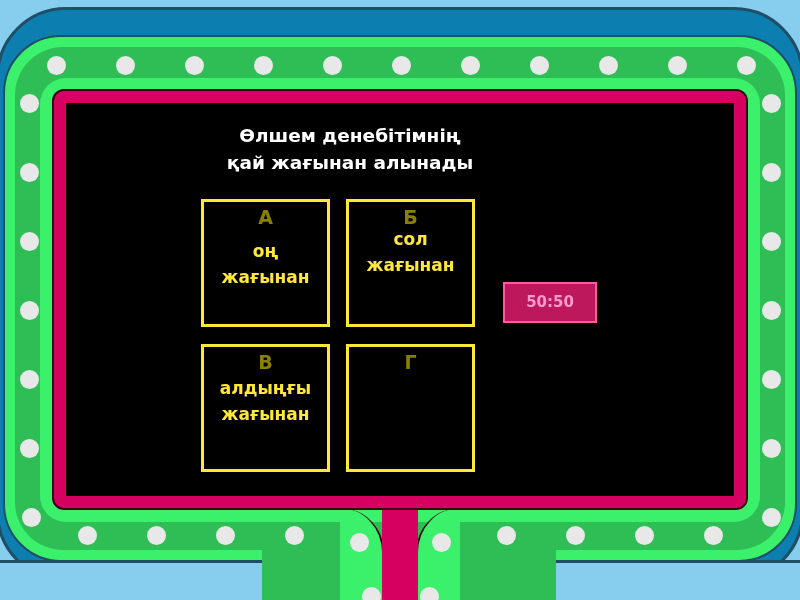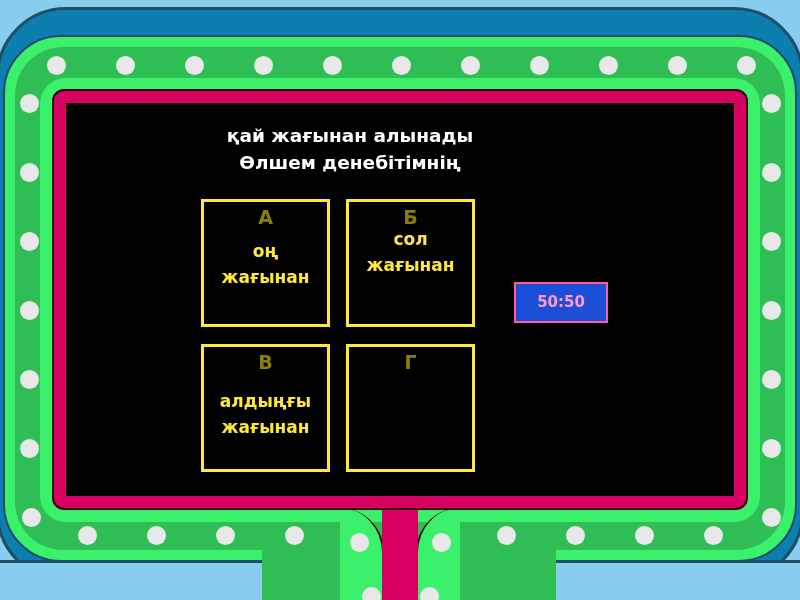--- a/index.html
+++ b/index.html
@@ -29,21 +29,21 @@
   #stem-curve-right { left:416px; top:508px; width:44px; height:100px; background:#3bf06b; border-left:2px solid #3a0018; border-top-left-radius:44px; }
   
   #board { left:66px; top:103px; width:668px; height:393px; background:#000; }
   .dot { position:absolute; width:19px; height:19px; margin-left:-9.5px; margin-top:-9.5px; border-radius:50%; background:#e8e8e8; }
   
   #question { left:160px; top:122px; width:380px; text-align:center; color:#ffffff; font-family:"DejaVu Sans", sans-serif; font-weight:bold; font-size:18.5px; line-height:27px; }
   
   .answer { position:absolute; box-sizing:border-box; width:129px; height:128px; border:3px solid #ffe83a; background:#000; cursor:pointer; }
   .answer .letter { position:absolute; left:0; right:0; top:4px; text-align:center; color:#8a8000; font-weight:bold; font-size:19px; font-family:"DejaVu Sans", sans-serif; }
   .answer .text { position:absolute; left:0; right:0; text-align:center; color:#ffe83a; font-weight:bold; font-size:17px; line-height:26px; font-family:"DejaVu Sans", sans-serif; }
-  #fifty { left:514px; top:282px; width:94px; height:41px; background:#1d4ed8; border:2px solid #ff5aa3; color:#ff9ccb; font-weight:bold; font-size:15px; text-align:center; line-height:37px; cursor:pointer; font-family:"DejaVu Sans", sans-serif; }
+  #fifty { left:503px; top:282px; width:94px; height:41px; background:#be185d; border:2px solid #ff5aa3; color:#ff9ccb; font-weight:bold; font-size:15px; text-align:center; line-height:37px; cursor:pointer; font-family:"DejaVu Sans", sans-serif; }
 </style>
 </head>
 <body>
 
 <div class="abs" id="sky"></div>
 <div class="abs" id="blue-frame"></div>
 <div class="abs" id="blue-bottom-left"></div>
 <div class="abs" id="blue-bottom-right"></div>
 
 <div class="abs green-outer" id="green-main"></div>
@@ -99,43 +99,43 @@
   <div class="dot" style="left:506px;top:535px"></div>
   <div class="dot" style="left:575px;top:535px"></div>
   <div class="dot" style="left:644px;top:535px"></div>
   <div class="dot" style="left:713px;top:535px"></div>
   <div class="dot" style="left:429px;top:596px"></div>
 </div>
 
 <div class="abs" id="board"></div>
 
 <div class="abs" id="question">
+  <div>Өлшем денебітімнің</div>
   <div>қай жағынан алынады</div>
-  <div>Өлшем денебітімнің</div>
 </div>
 
 <div class="answer" style="left:201px;top:199px">
   <div class="letter">А</div>
   <div class="text" style="top:36px">
     <div>оң</div>
     <div>жағынан</div>
   </div>
 </div>
 
 <div class="answer" style="left:346px;top:199px">
   <div class="letter">Б</div>
   <div class="text" style="top:24px">
     <div>сол</div>
     <div>жағынан</div>
   </div>
 </div>
 
 <div class="answer" style="left:201px;top:344px">
   <div class="letter">В</div>
-  <div class="text" style="top:41px">
+  <div class="text" style="top:28px">
     <div>алдыңғы</div>
     <div>жағынан</div>
   </div>
 </div>
 
 <div class="answer" style="left:346px;top:344px">
   <div class="letter">Г</div>
 </div>
 
 <div class="abs" id="fifty">50:50</div>

